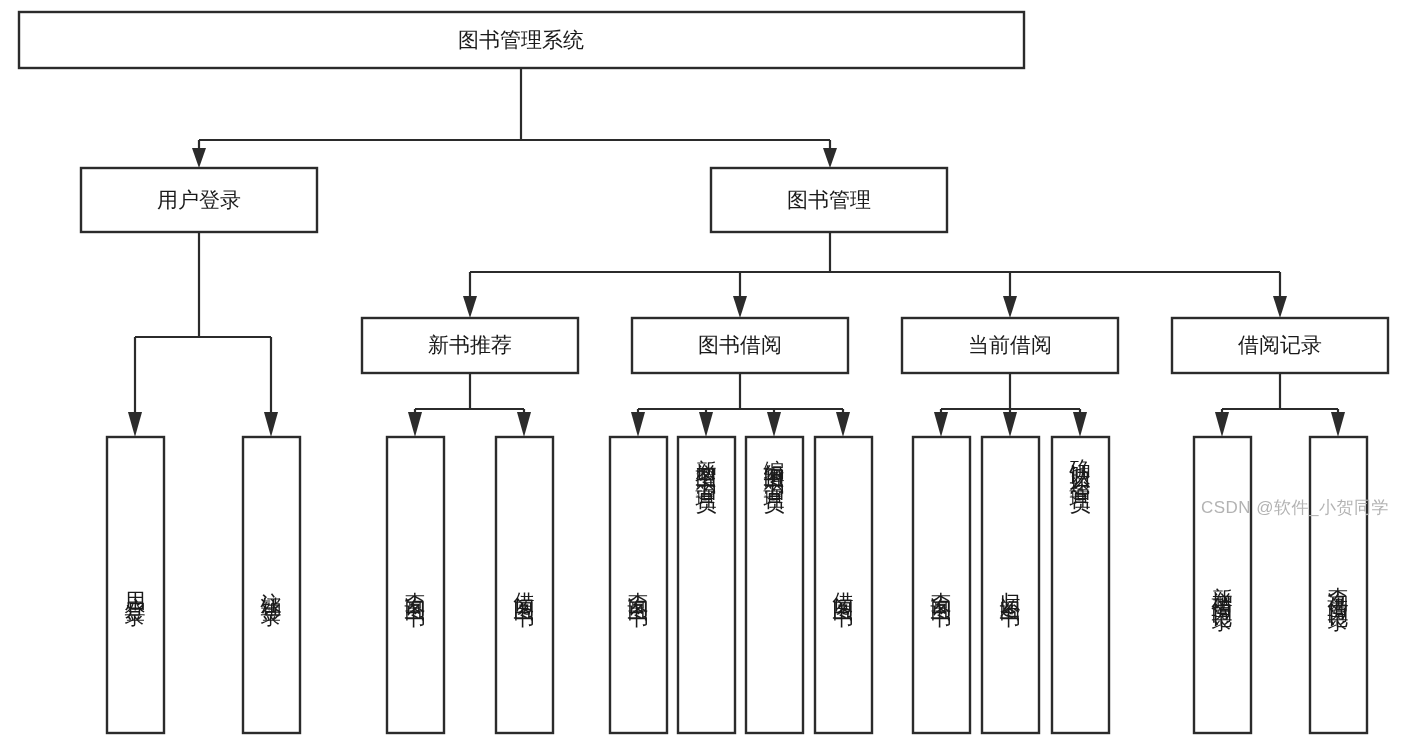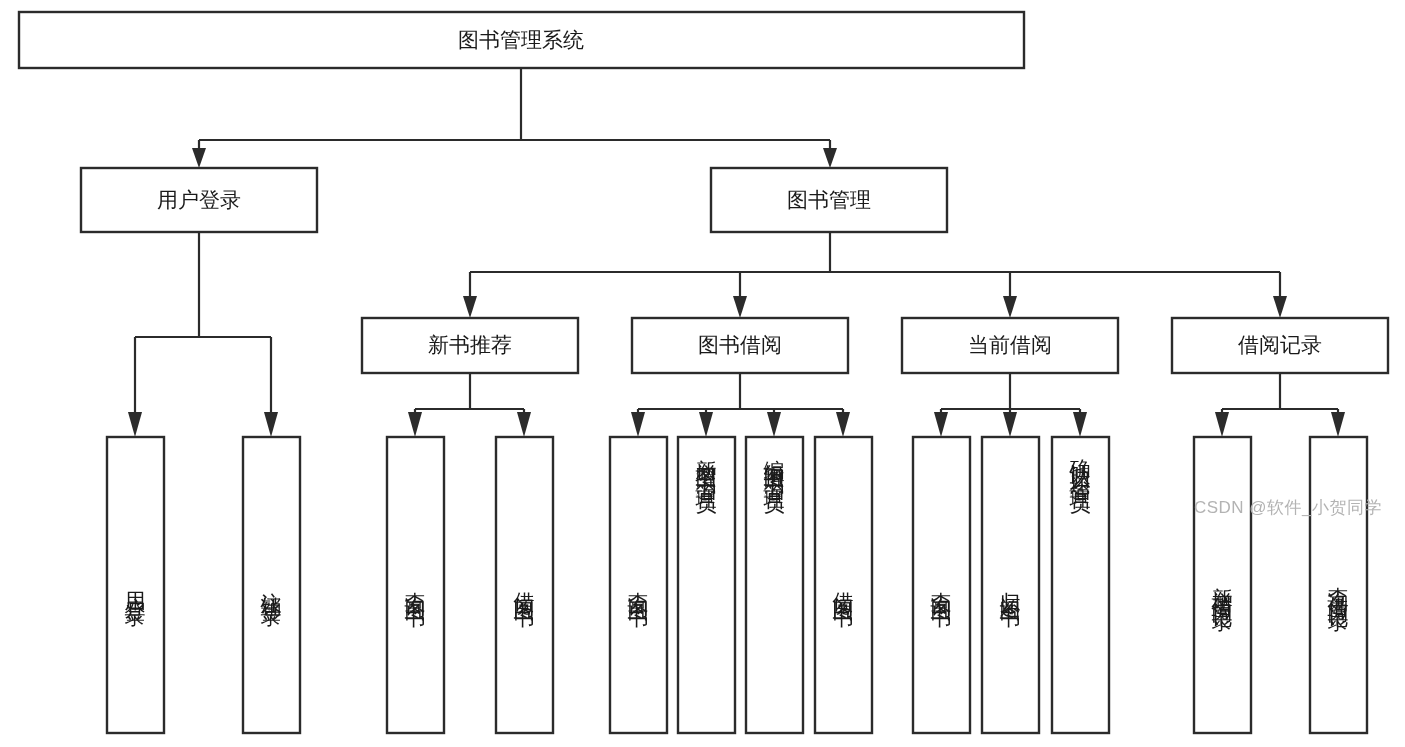--- a/index.html
+++ b/index.html
@@ -62,21 +62,21 @@
     text-orientation: upright;
     font-family: "Liberation Sans", "DejaVu Sans", sans-serif;
     font-size: 21px;
     line-height: 1;
     letter-spacing: 5px;
     color: #1a1a1a;
     white-space: nowrap;
   }
   .watermark {
     position: absolute;
-    right: 23px;
+    right: 16px;
     bottom: 6px;
     font-family: "Liberation Sans", "DejaVu Sans", sans-serif;
     font-size: 17px;
     color: #b3b3b3;
     letter-spacing: 0.5px;
     white-space: nowrap;
   }
 </style>
 </head>
 <body>

